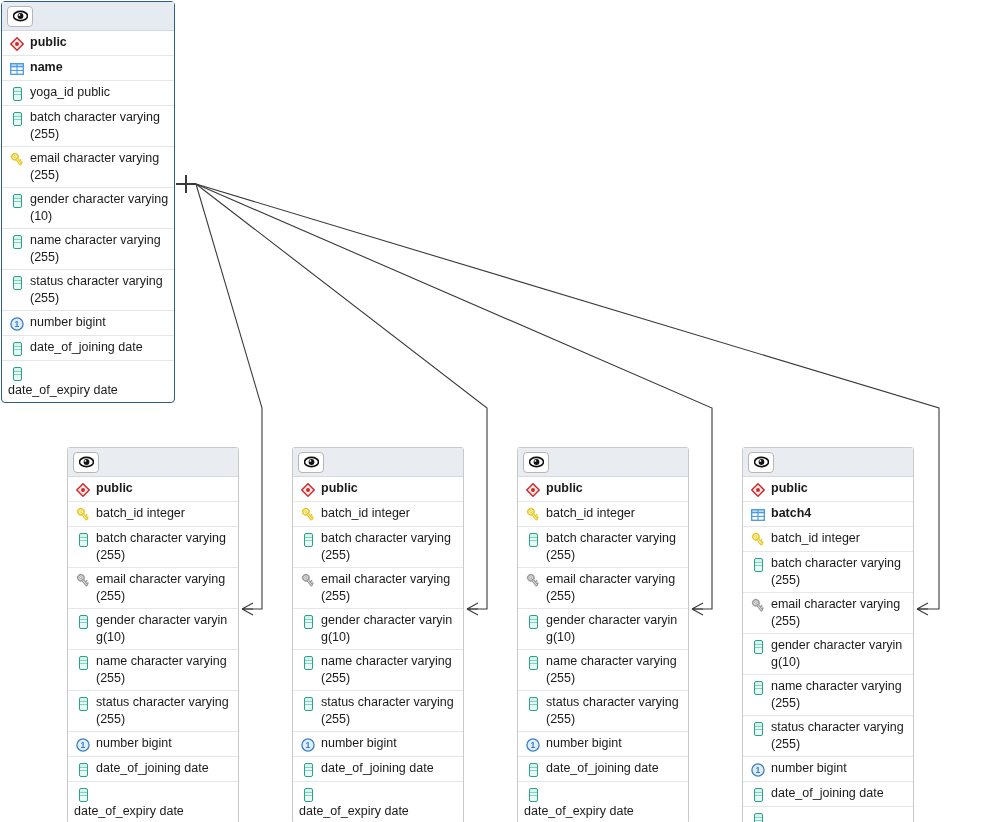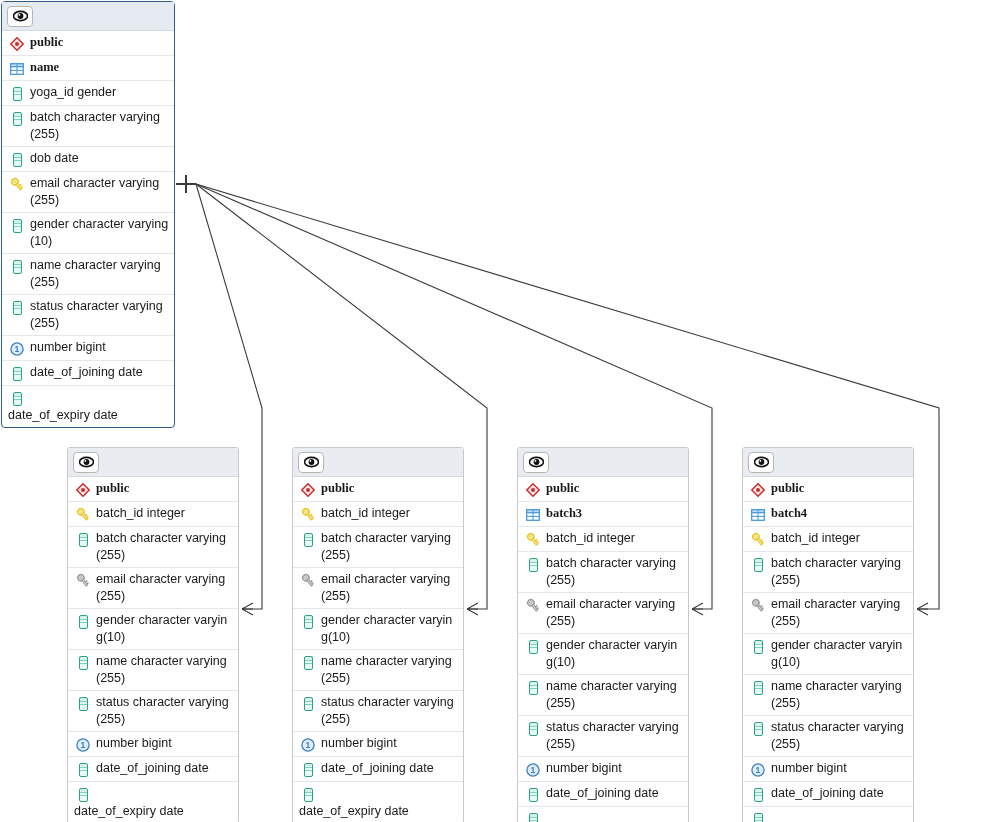--- a/index.html
+++ b/index.html
@@ -81,21 +81,21 @@
     margin-right: 4px;
     margin-top: 1px;
   }
   .row-label {
     font-size: 12.5px;
     line-height: 17px;
     color: #1a1a1a;
     word-break: break-all;
     padding-top: 0px;
   }
-  .row-label.bold { font-weight: bold; font-family: Liberation Serif, serif; }
+  .row-label.bold { font-weight: bold; }
 
   
   .ic-col {
     width: 9px; height: 14px;
     border: 1.3px solid #2aa28a;
     border-radius: 2px;
     background: linear-gradient(to bottom,
         #d8f3ec 0%, #d8f3ec 22%,
         #7fd3c0 22%, #7fd3c0 30%,
         #e8faf5 30%, #e8faf5 52%,
@@ -155,33 +155,27 @@
               <line x1="7" y1="0.7" x2="7" y2="11.3" stroke="#4a9ade" stroke-width="1.1"></line>
               <line x1="0.7" y1="7.4" x2="13.3" y2="7.4" stroke="#4a9ade" stroke-width="1.1"></line>
             </svg>
           </span>
           <span class="row-label bold">name</span>
         </div>
         <div class="row">
           <span class="row-icon">
             <span class="ic-col"></span>
           </span>
-          <span class="row-label">yoga_id gender</span>
+          <span class="row-label">yoga_id public</span>
         </div>
         <div class="row">
           <span class="row-icon">
             <span class="ic-col"></span>
           </span>
           <span class="row-label">batch character varying(255)</span>
-        </div>
-        <div class="row">
-          <span class="row-icon">
-            <span class="ic-col"></span>
-          </span>
-          <span class="row-label">dob date</span>
         </div>
         <div class="row">
           <span class="row-icon">
             <svg width="14" height="15" viewBox="0 0 14 15">
               <g transform="rotate(-38 7 7.5)">
                 <circle cx="7" cy="4" r="3.1" fill="#fff8c4" stroke="#e8c51f" stroke-width="1.5"></circle>
                 <circle cx="7" cy="4" r="1.1" fill="#ffffff" stroke="#e8c51f" stroke-width="0.8"></circle>
                 <rect x="6.1" y="6.6" width="1.9" height="7.2" fill="#fff8c4" stroke="#e8c51f" stroke-width="1.1"></rect>
                 <rect x="8" y="9.3" width="2.4" height="1.5" fill="#e8c51f"></rect>
                 <rect x="8" y="11.8" width="2" height="1.4" fill="#e8c51f"></rect>
@@ -430,31 +424,20 @@
           <span class="row-icon">
             <svg width="14" height="14" viewBox="0 0 14 14">
               <rect x="2.6" y="2.6" width="8.8" height="8.8" transform="rotate(45 7 7)" fill="#fdecec" stroke="#d02b2b" stroke-width="1.5"></rect>
               <circle cx="7" cy="7" r="2" fill="#d02b2b"></circle>
             </svg>
           </span>
           <span class="row-label bold">public</span>
         </div>
         <div class="row">
           <span class="row-icon">
-            <svg width="14" height="12" viewBox="0 0 14 12">
-              <rect x="0.7" y="0.7" width="12.6" height="10.6" fill="#ffffff" stroke="#4a9ade" stroke-width="1.3"></rect>
-              <rect x="0.7" y="0.7" width="12.6" height="3" fill="#bcdcf6" stroke="#4a9ade" stroke-width="1.3"></rect>
-              <line x1="7" y1="0.7" x2="7" y2="11.3" stroke="#4a9ade" stroke-width="1.1"></line>
-              <line x1="0.7" y1="7.4" x2="13.3" y2="7.4" stroke="#4a9ade" stroke-width="1.1"></line>
-            </svg>
-          </span>
-          <span class="row-label bold">batch3</span>
-        </div>
-        <div class="row">
-          <span class="row-icon">
             <svg width="14" height="15" viewBox="0 0 14 15">
               <g transform="rotate(-38 7 7.5)">
                 <circle cx="7" cy="4" r="3.1" fill="#fff8c4" stroke="#e8c51f" stroke-width="1.5"></circle>
                 <circle cx="7" cy="4" r="1.1" fill="#ffffff" stroke="#e8c51f" stroke-width="0.8"></circle>
                 <rect x="6.1" y="6.6" width="1.9" height="7.2" fill="#fff8c4" stroke="#e8c51f" stroke-width="1.1"></rect>
                 <rect x="8" y="9.3" width="2.4" height="1.5" fill="#e8c51f"></rect>
                 <rect x="8" y="11.8" width="2" height="1.4" fill="#e8c51f"></rect>
               </g>
             </svg>
           </span>

